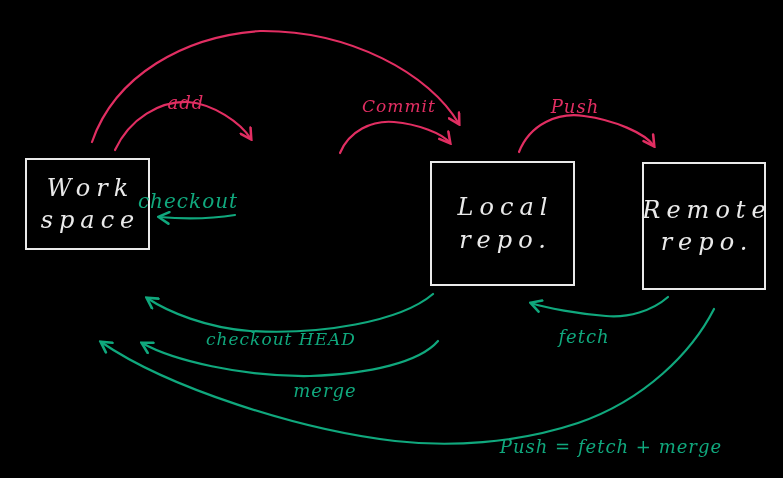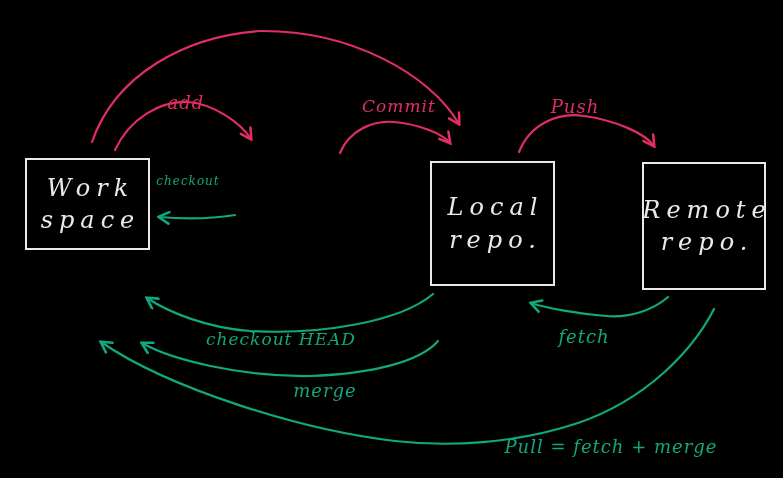--- a/index.html
+++ b/index.html
@@ -82,32 +82,32 @@
     <path class="edge edge-green" d="M433,294 C400,322 320,335 250,331 C207,328 168,312 147,298" marker-end="url(#head-green)"></path>
     <path class="edge edge-green" d="M438,341 C420,362 370,374 310,376 C242,377 172,360 142,343" marker-end="url(#head-green)"></path>
     <path class="edge edge-green" d="M668,297 C652,311 628,318 606,316 C579,314 546,308 531,303" marker-end="url(#head-green)"></path>
     <path class="edge edge-green" d="M714,309 C692,352 645,400 578,423 C515,444 448,447 395,441 C300,430 168,388 101,342" marker-end="url(#head-green)"></path>
   </svg>
 
   <div class="node" style="left:25px; top:158px; width:125px; height:92px;">
     <span>Work</span>
     <span>space</span>
   </div>
-  <div class="node" style="left:430px; top:161px; width:125px; height:125px;">
+  <div class="node" style="left:430px; top:161px; width:145px; height:125px;">
     <span>Local</span>
     <span>repo.</span>
   </div>
   <div class="node" style="left:642px; top:162px; width:124px; height:128px;font-style:italic;">
     <span>Remote</span>
     <span>repo.</span>
   </div>
 
   <div class="edge-label lbl-red" style="left:186px; top:102px; font-size:18px;">add</div>
   <div class="edge-label lbl-red" style="left:399px; top:106px; font-size:17px;">Commit</div>
   <div class="edge-label lbl-red" style="left:575px; top:106px; font-size:18px;">Push</div>
 
-  <div class="edge-label lbl-green" style="left:188px; top:181px; font-size:12px;">checkout</div>
+  <div class="edge-label lbl-green" style="left:188px; top:201px; font-size:20px;">checkout</div>
   <div class="edge-label lbl-green" style="left:281px; top:339px; font-size:17px;text-align:center;">checkout HEAD</div>
   <div class="edge-label lbl-green" style="left:325px; top:390px; font-size:18px;">merge</div>
   <div class="edge-label lbl-green" style="left:584px; top:336px; font-size:18px;">fetch</div>
-  <div class="edge-label lbl-green" style="left:611px; top:446px; font-size:18px;">Pull = fetch + merge</div>
+  <div class="edge-label lbl-green" style="left:611px; top:446px; font-size:18px;">Push = fetch + merge</div>
 
 </div>
 
 </body></html>

